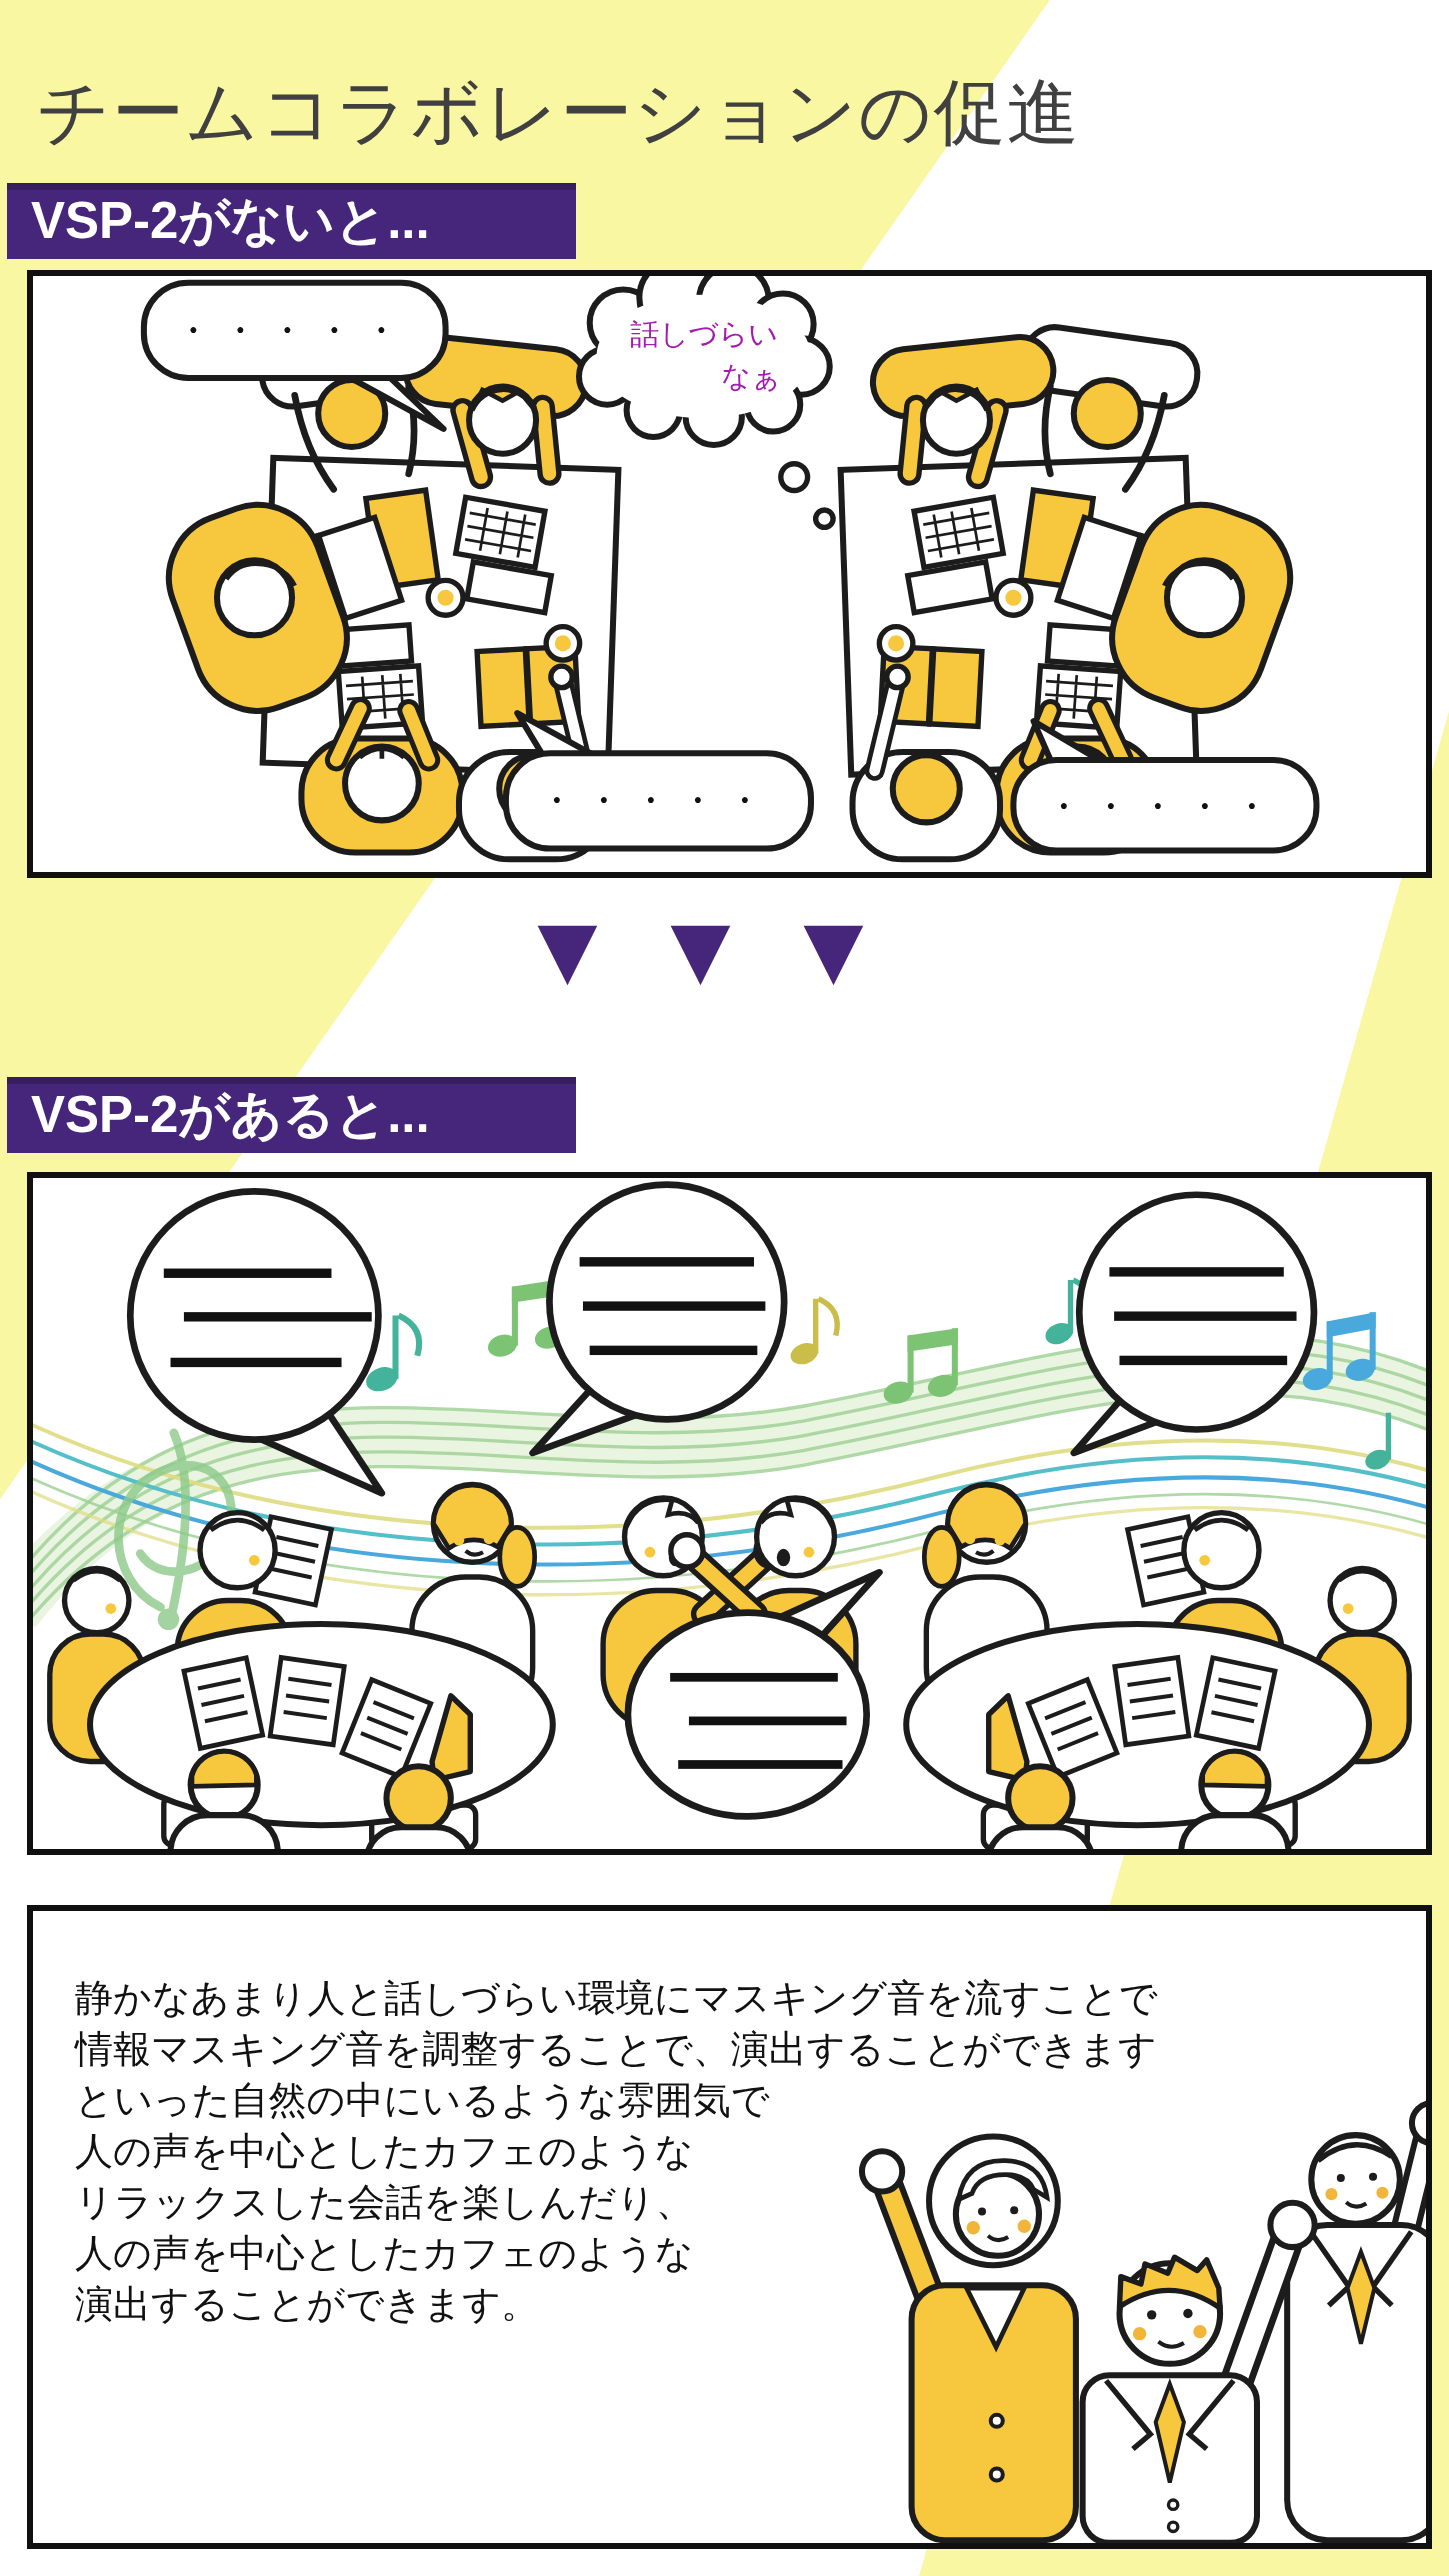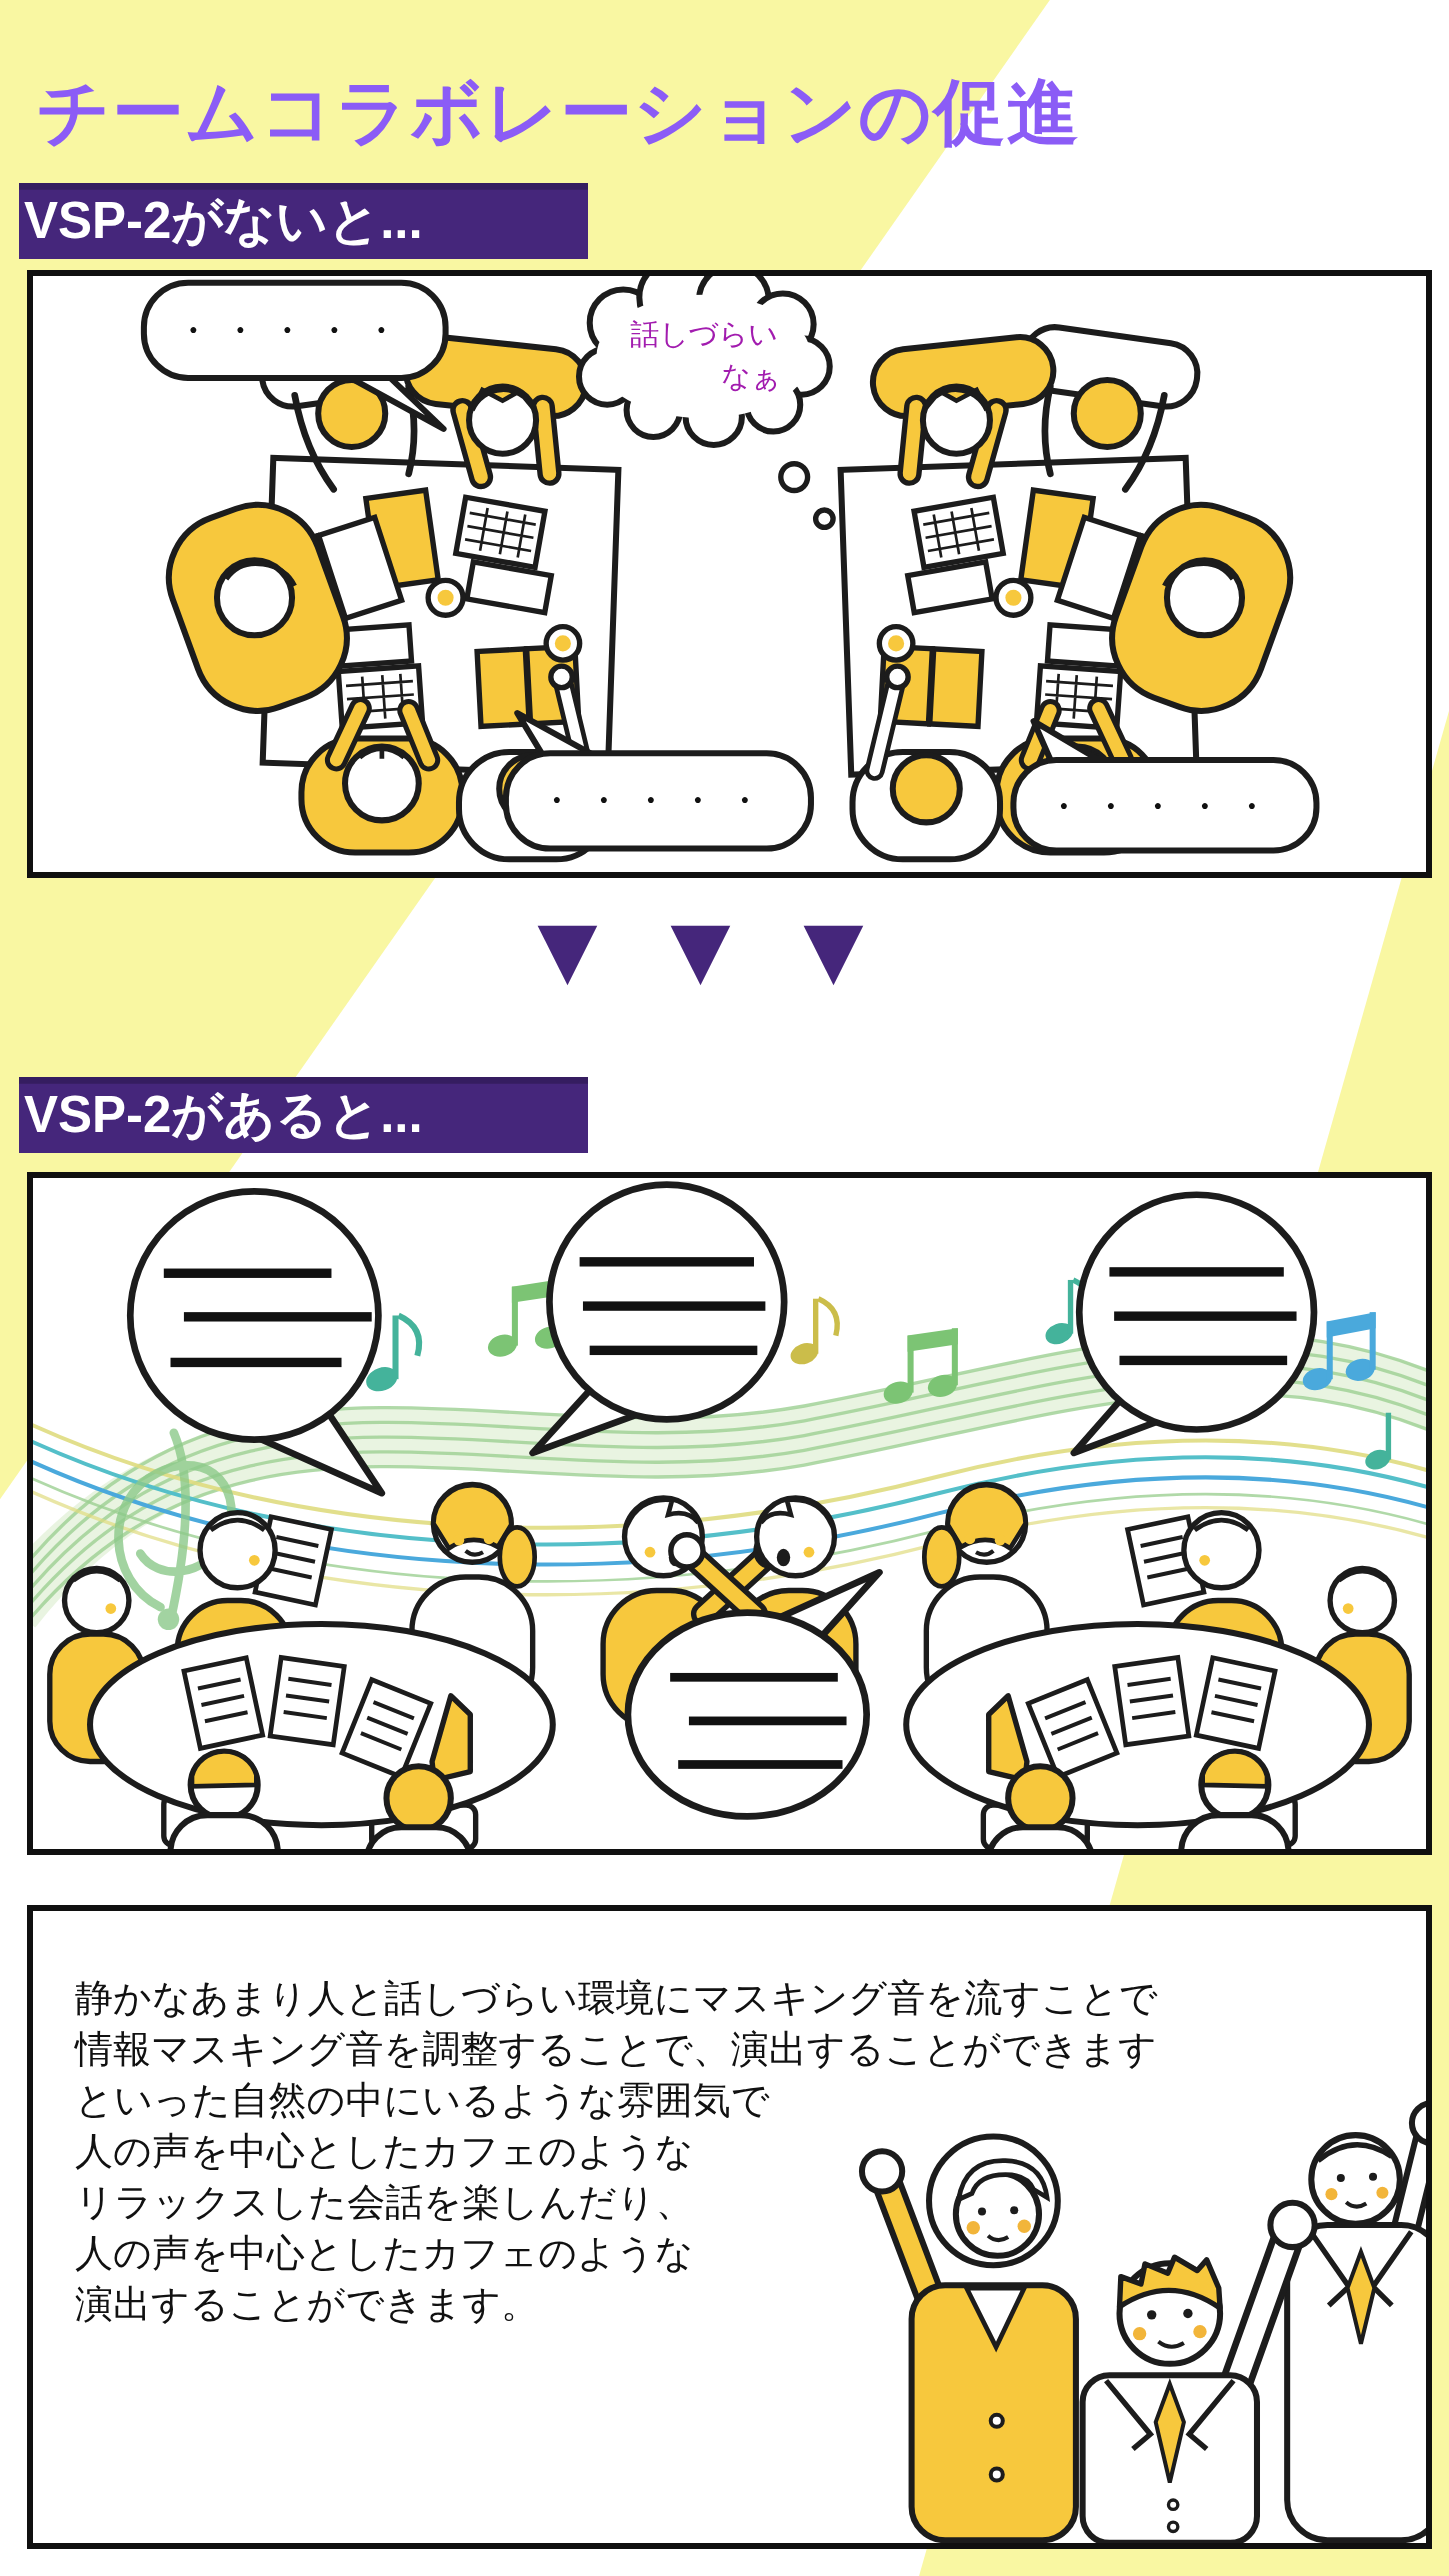--- a/index.html
+++ b/index.html
@@ -3,26 +3,26 @@
 <meta charset="utf-8">
 <style>
   html,body{margin:0;padding:0;background:#ffffff;}
   #page{
     position:relative;width:1449px;height:2576px;overflow:hidden;background:#ffffff;
     font-family:"Liberation Sans","DejaVu Sans",sans-serif;color:#111;
   }
   #bg-svg{position:absolute;left:0;top:0;}
   #title{
     position:absolute;left:37px;top:19px;width:1275px;
-    font-size:72px;font-weight:700;letter-spacing:1.3px;color:#8b5cf6;line-height:1.25;
+    font-size:72px;font-weight:400;letter-spacing:1.3px;color:#404040;line-height:1.25;
   }
   .banner{
-    position:absolute;left:19px;width:569px;height:76px;background:#45267b;
+    position:absolute;left:7px;width:569px;height:76px;background:#45267b;
     box-shadow:inset 0 6.7px 0 rgba(0,0,0,0.22);
-    box-sizing:border-box;padding-left:5px;
+    box-sizing:border-box;padding-left:24px;
     color:#ffffff;font-size:51px;font-weight:bold;line-height:76px;white-space:nowrap;
   }
   #banner1{top:183px;}
   #banner2{top:1077px;}
   .panel{
     position:absolute;left:27px;width:1405px;background:#ffffff;
     border:6px solid #101010;box-sizing:border-box;overflow:hidden;
   }
   #panel1{top:270px;height:608px;}
   #panel2{top:1172px;height:683px;}

